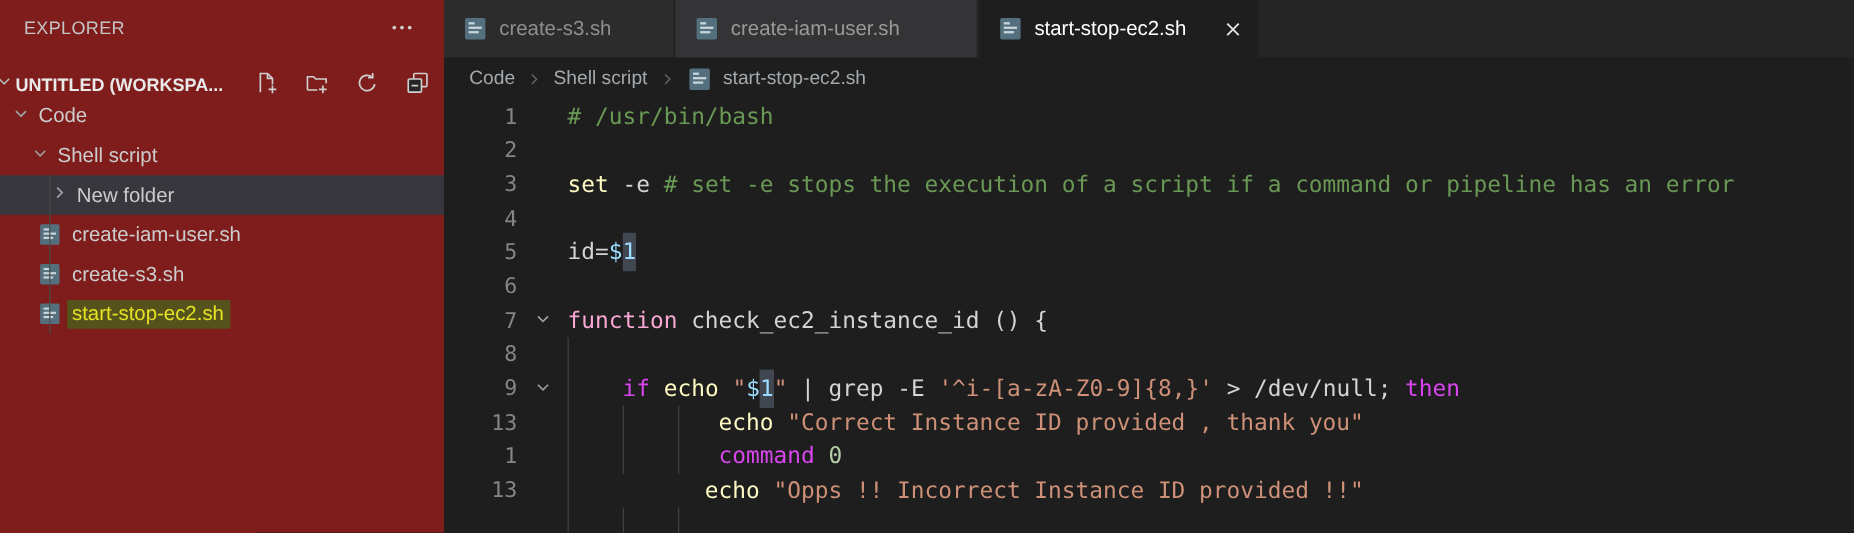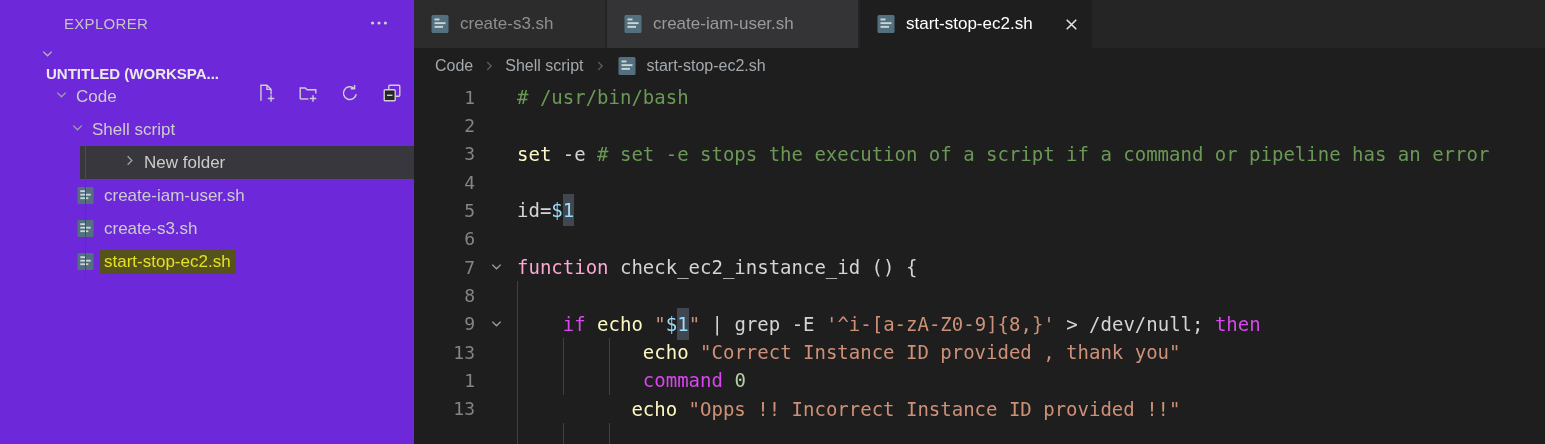--- a/index.html
+++ b/index.html
@@ -1,24 +1,24 @@
 <!DOCTYPE html>
 <html><head>
 <meta charset="utf-8">
 <style>
   html,body{margin:0;padding:0;}
   body{width:1545px;height:444px;overflow:hidden;background:#1e1e1e;
        font-family:"Liberation Sans",sans-serif;-webkit-font-smoothing:antialiased;}
   .app{position:relative;width:1545px;height:444px;display:flex;}
 
   
-  .sidebar{width:370px;min-width:370px;height:100%;background:#6d28d9;position:relative;overflow:hidden;padding-left:44px;}
+  .sidebar{width:370px;min-width:370px;height:100%;background:#7f1d1d;position:relative;overflow:hidden;}
   .sb-head{height:46px;display:flex;align-items:center;justify-content:space-between;padding:0 24px 0 20px;}
   .sb-title{font-size:15px;color:#c5c5c5;letter-spacing:.3px;}
-  .sect{height:34px;display:flex;align-items:flex-start;padding-left:0;flex-direction:column;}
+  .sect{height:34px;display:flex;align-items:flex-end;padding-left:0;}
   .sect .schev{margin-left:-4px;flex:none;}
   .sect-label{font-weight:bold;font-size:15px;color:#e9e9e9;white-space:nowrap;margin-left:2px;}
   .sect-icons{margin-left:auto;display:flex;gap:20px;padding-right:11px;}
   .aicon{width:22px;height:22px;display:inline-flex;cursor:pointer;}
   .tree{position:relative;}
   .trow{height:33px;display:flex;align-items:center;font-size:17px;color:#cccccc;white-space:nowrap;cursor:pointer;}
   .trow .chev{flex:none;margin-right:7px;}
   .trow .ficon{flex:none;margin-right:9px;}
   .trow.hov{background:#37373d;}
   .tlabel{line-height:21px;}
@@ -123,21 +123,21 @@
               <path d="M3.5 6l4.5 4.5L12.5 6" fill="none" stroke="#9aa0a2" stroke-width="1.5"></path>
             </svg></span>
           <span class="tlabel">Code</span>
         </div>
         <div class="trow" style="padding-left: 26px;">
           <span class="chev"><svg width="15" height="15" viewBox="0 0 16 16">
               <path d="M3.5 6l4.5 4.5L12.5 6" fill="none" stroke="#9aa0a2" stroke-width="1.5"></path>
             </svg></span>
           <span class="tlabel">Shell script</span>
         </div>
-        <div class="trow hov" style="padding-left: 42px; margin-left: 36px;">
+        <div class="trow hov" style="padding-left: 42px;">
           <span class="chev"><svg width="15" height="15" viewBox="0 0 16 16">
               <path d="M6 3.5l4.5 4.5L6 12.5" fill="none" stroke="#9aa0a2" stroke-width="1.5"></path>
             </svg></span>
           <span class="tlabel">New folder</span>
         </div>
         <div class="trow" style="padding-left: 32px;">
           <span class="ficon" style="display:inline-flex">
             <svg width="19" height="19" viewBox="0 0 20 20">
               <rect x="1.5" y="1" width="17" height="18" rx="1.5" fill="#54707e"></rect>
               <rect x="4.5" y="4.5" width="5" height="1.9" fill="#c8d6dc"></rect>

